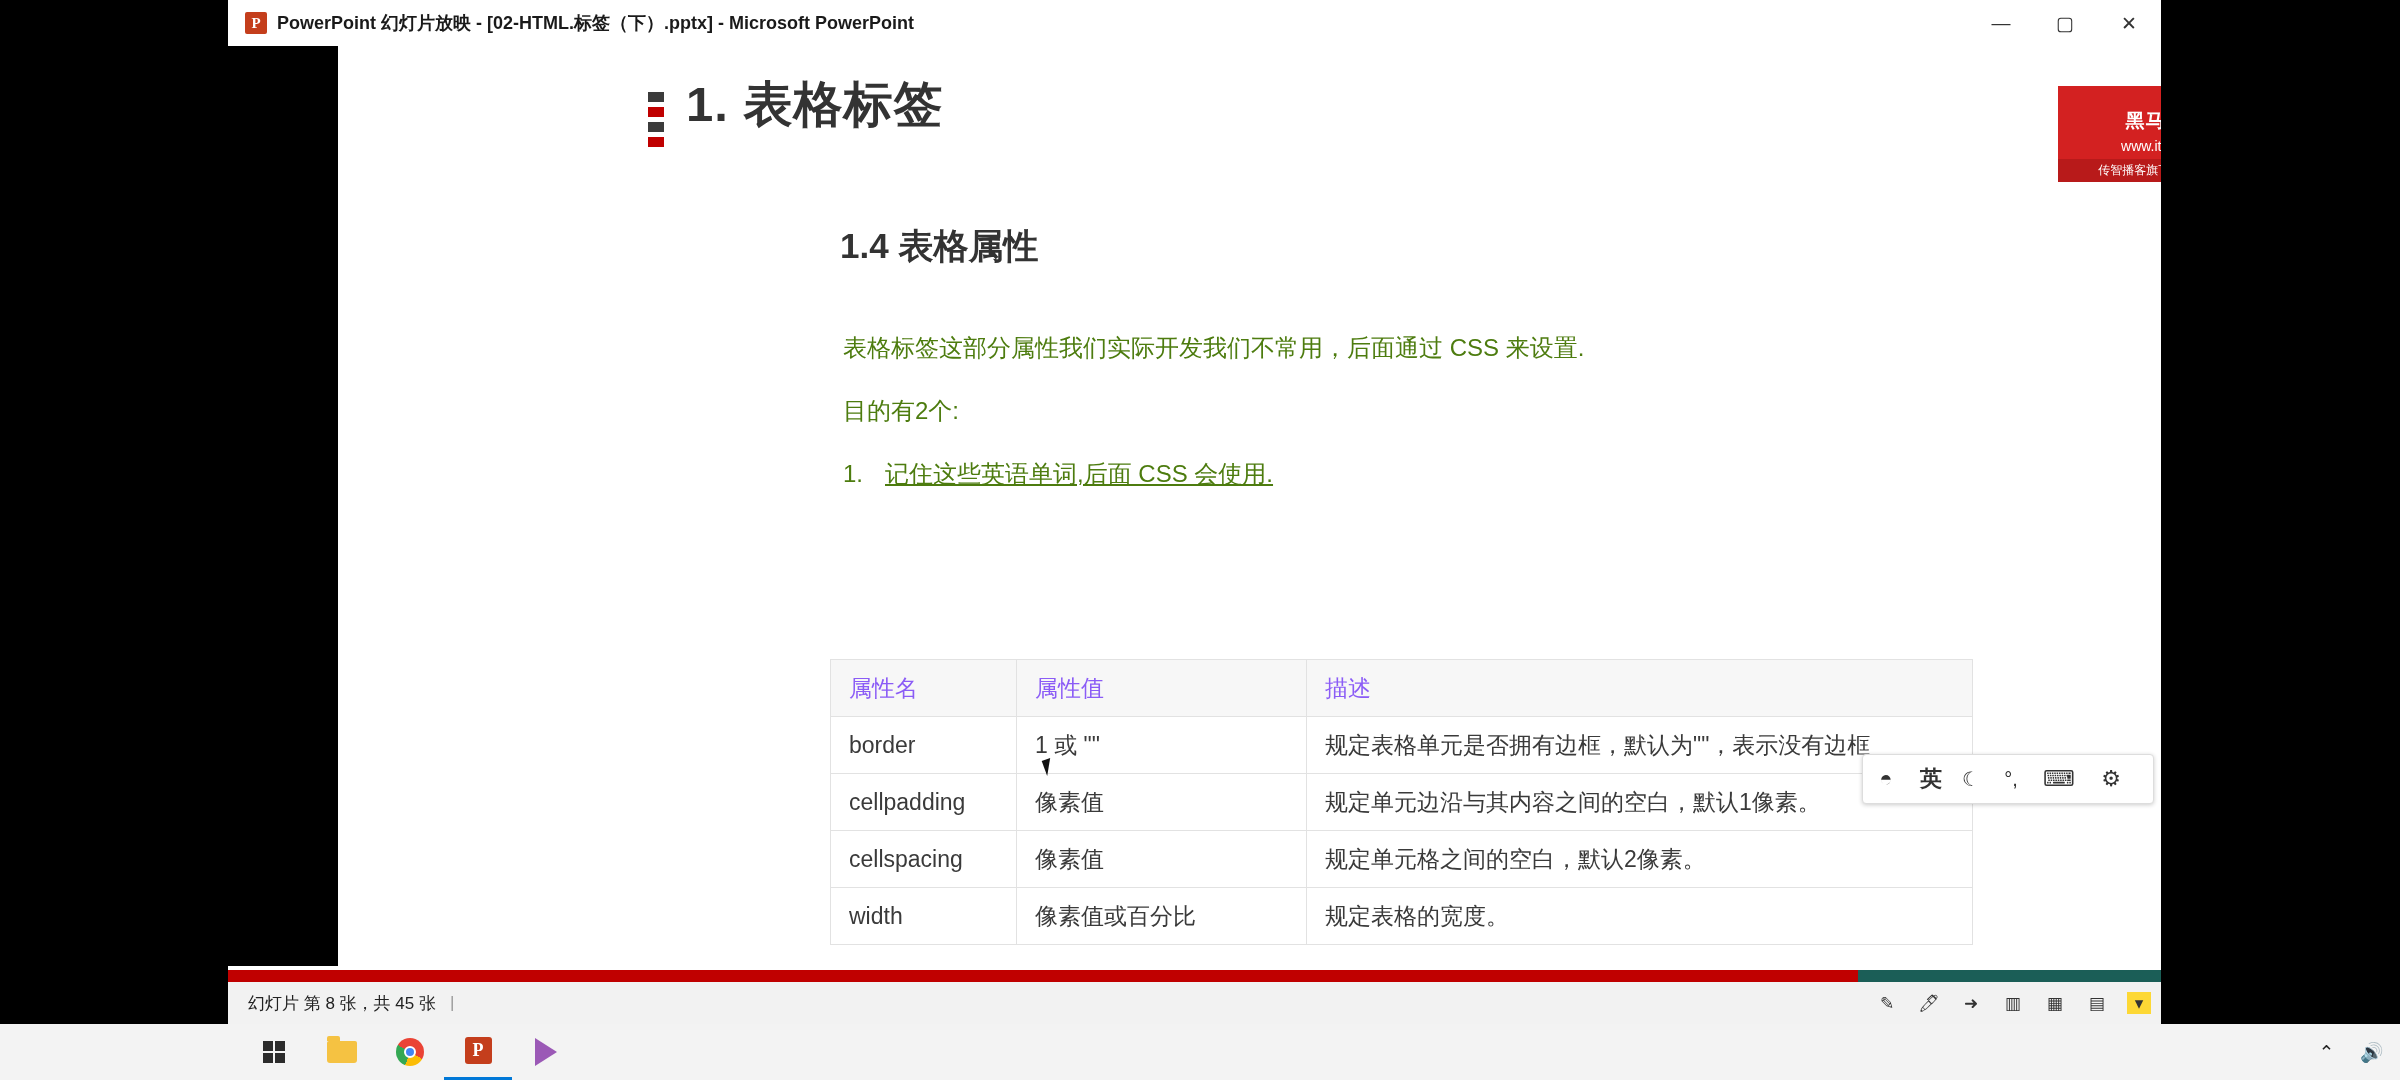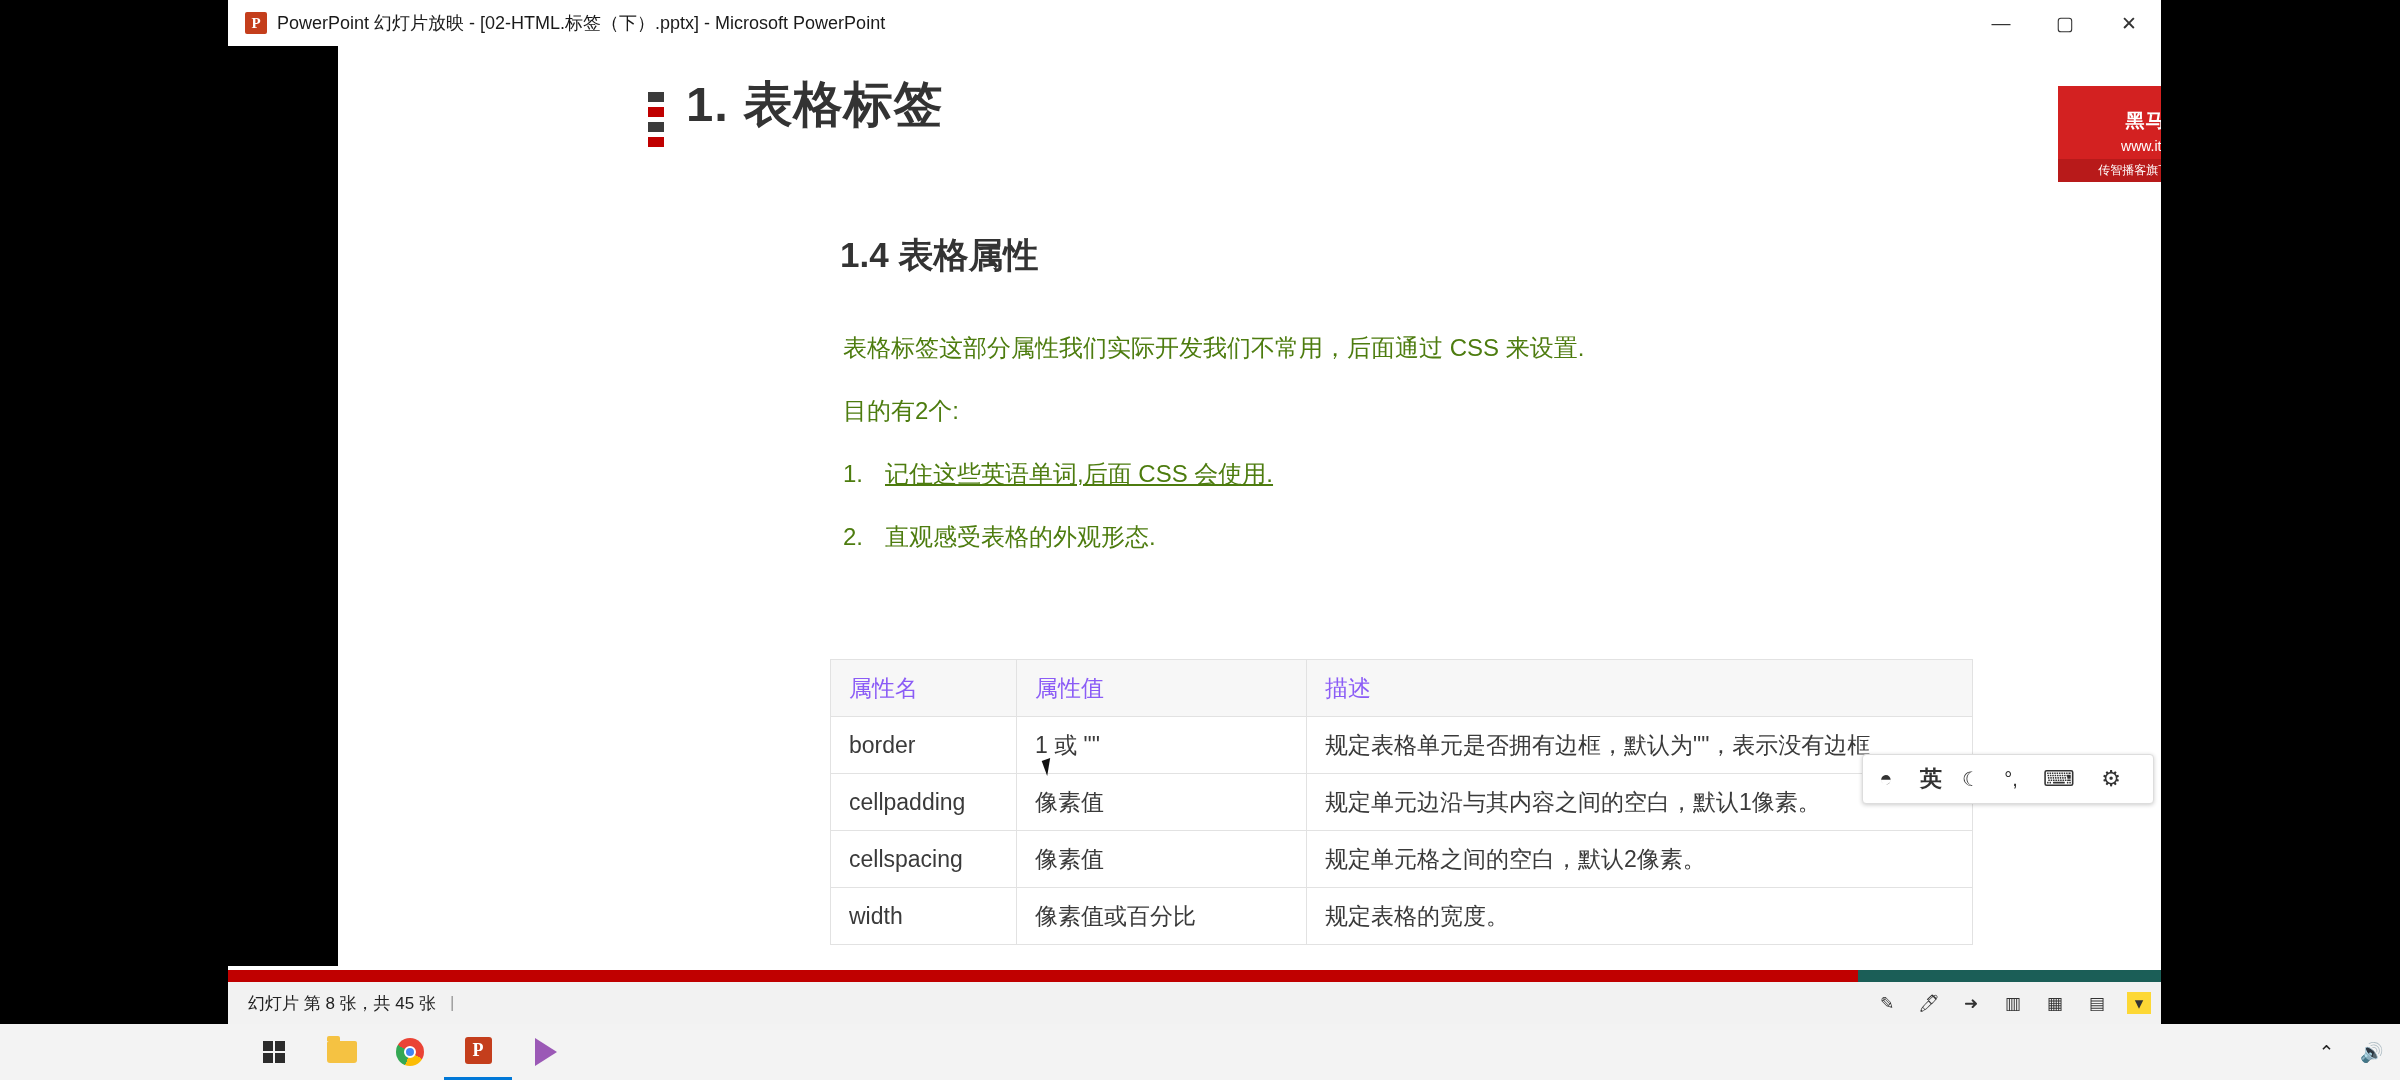--- a/index.html
+++ b/index.html
@@ -51,20 +51,21 @@
     line-height: 22px;
     text-align: center;
     border-radius: 2px;
     font-family: "Liberation Serif", serif;
   }
   .title-text {
     margin-left: 10px;
     font-size: 18px;
     color: #1a1a1a;
     white-space: nowrap;
+    font-weight: bold;
   }
   .win-buttons {
     position: absolute;
     right: 0; top: 0;
     height: 46px;
     display: flex;
   }
   .win-btn {
     width: 64px; height: 46px;
     display: flex; align-items: center; justify-content: center;
@@ -118,21 +119,21 @@
   .h1-text {
     font-size: 49px;
     font-weight: bold;
     color: #333333;
     letter-spacing: 1px;
     line-height: 1.1;
   }
   .h2-text {
     position: absolute;
     left: 502px;
-    top: 186px;
+    top: 177px;
     font-size: 35px;
     font-weight: bold;
     color: #333333;
   }
   .para {
     position: absolute;
     font-size: 24px;
     color: #4d7c0f;
     line-height: 1.4;
   }
@@ -419,23 +420,20 @@
         <div class="h1-text">1. 表格标签</div>
       </div>
 
       <div class="h2-text">1.4 表格属性</div>
 
       <div class="para p1">表格标签这部分属性我们实际开发我们不常用，后面通过 CSS 来设置.</div>
       <div class="para p2">目的有2个:</div>
 
       <div class="para li1">
         <span class="li-num">1.</span><span>记住这些英语单词,后面 CSS 会使用.</span>
-      </div>
-      <div class="para li2">
-        <span class="li-num">2.</span><span>直观感受表格的外观形态.</span>
       </div>
 
       <table class="attr-table">
         <colgroup>
             <col class="c1">
             <col class="c2">
             <col>
           </colgroup>
         <thead>
           <tr>

